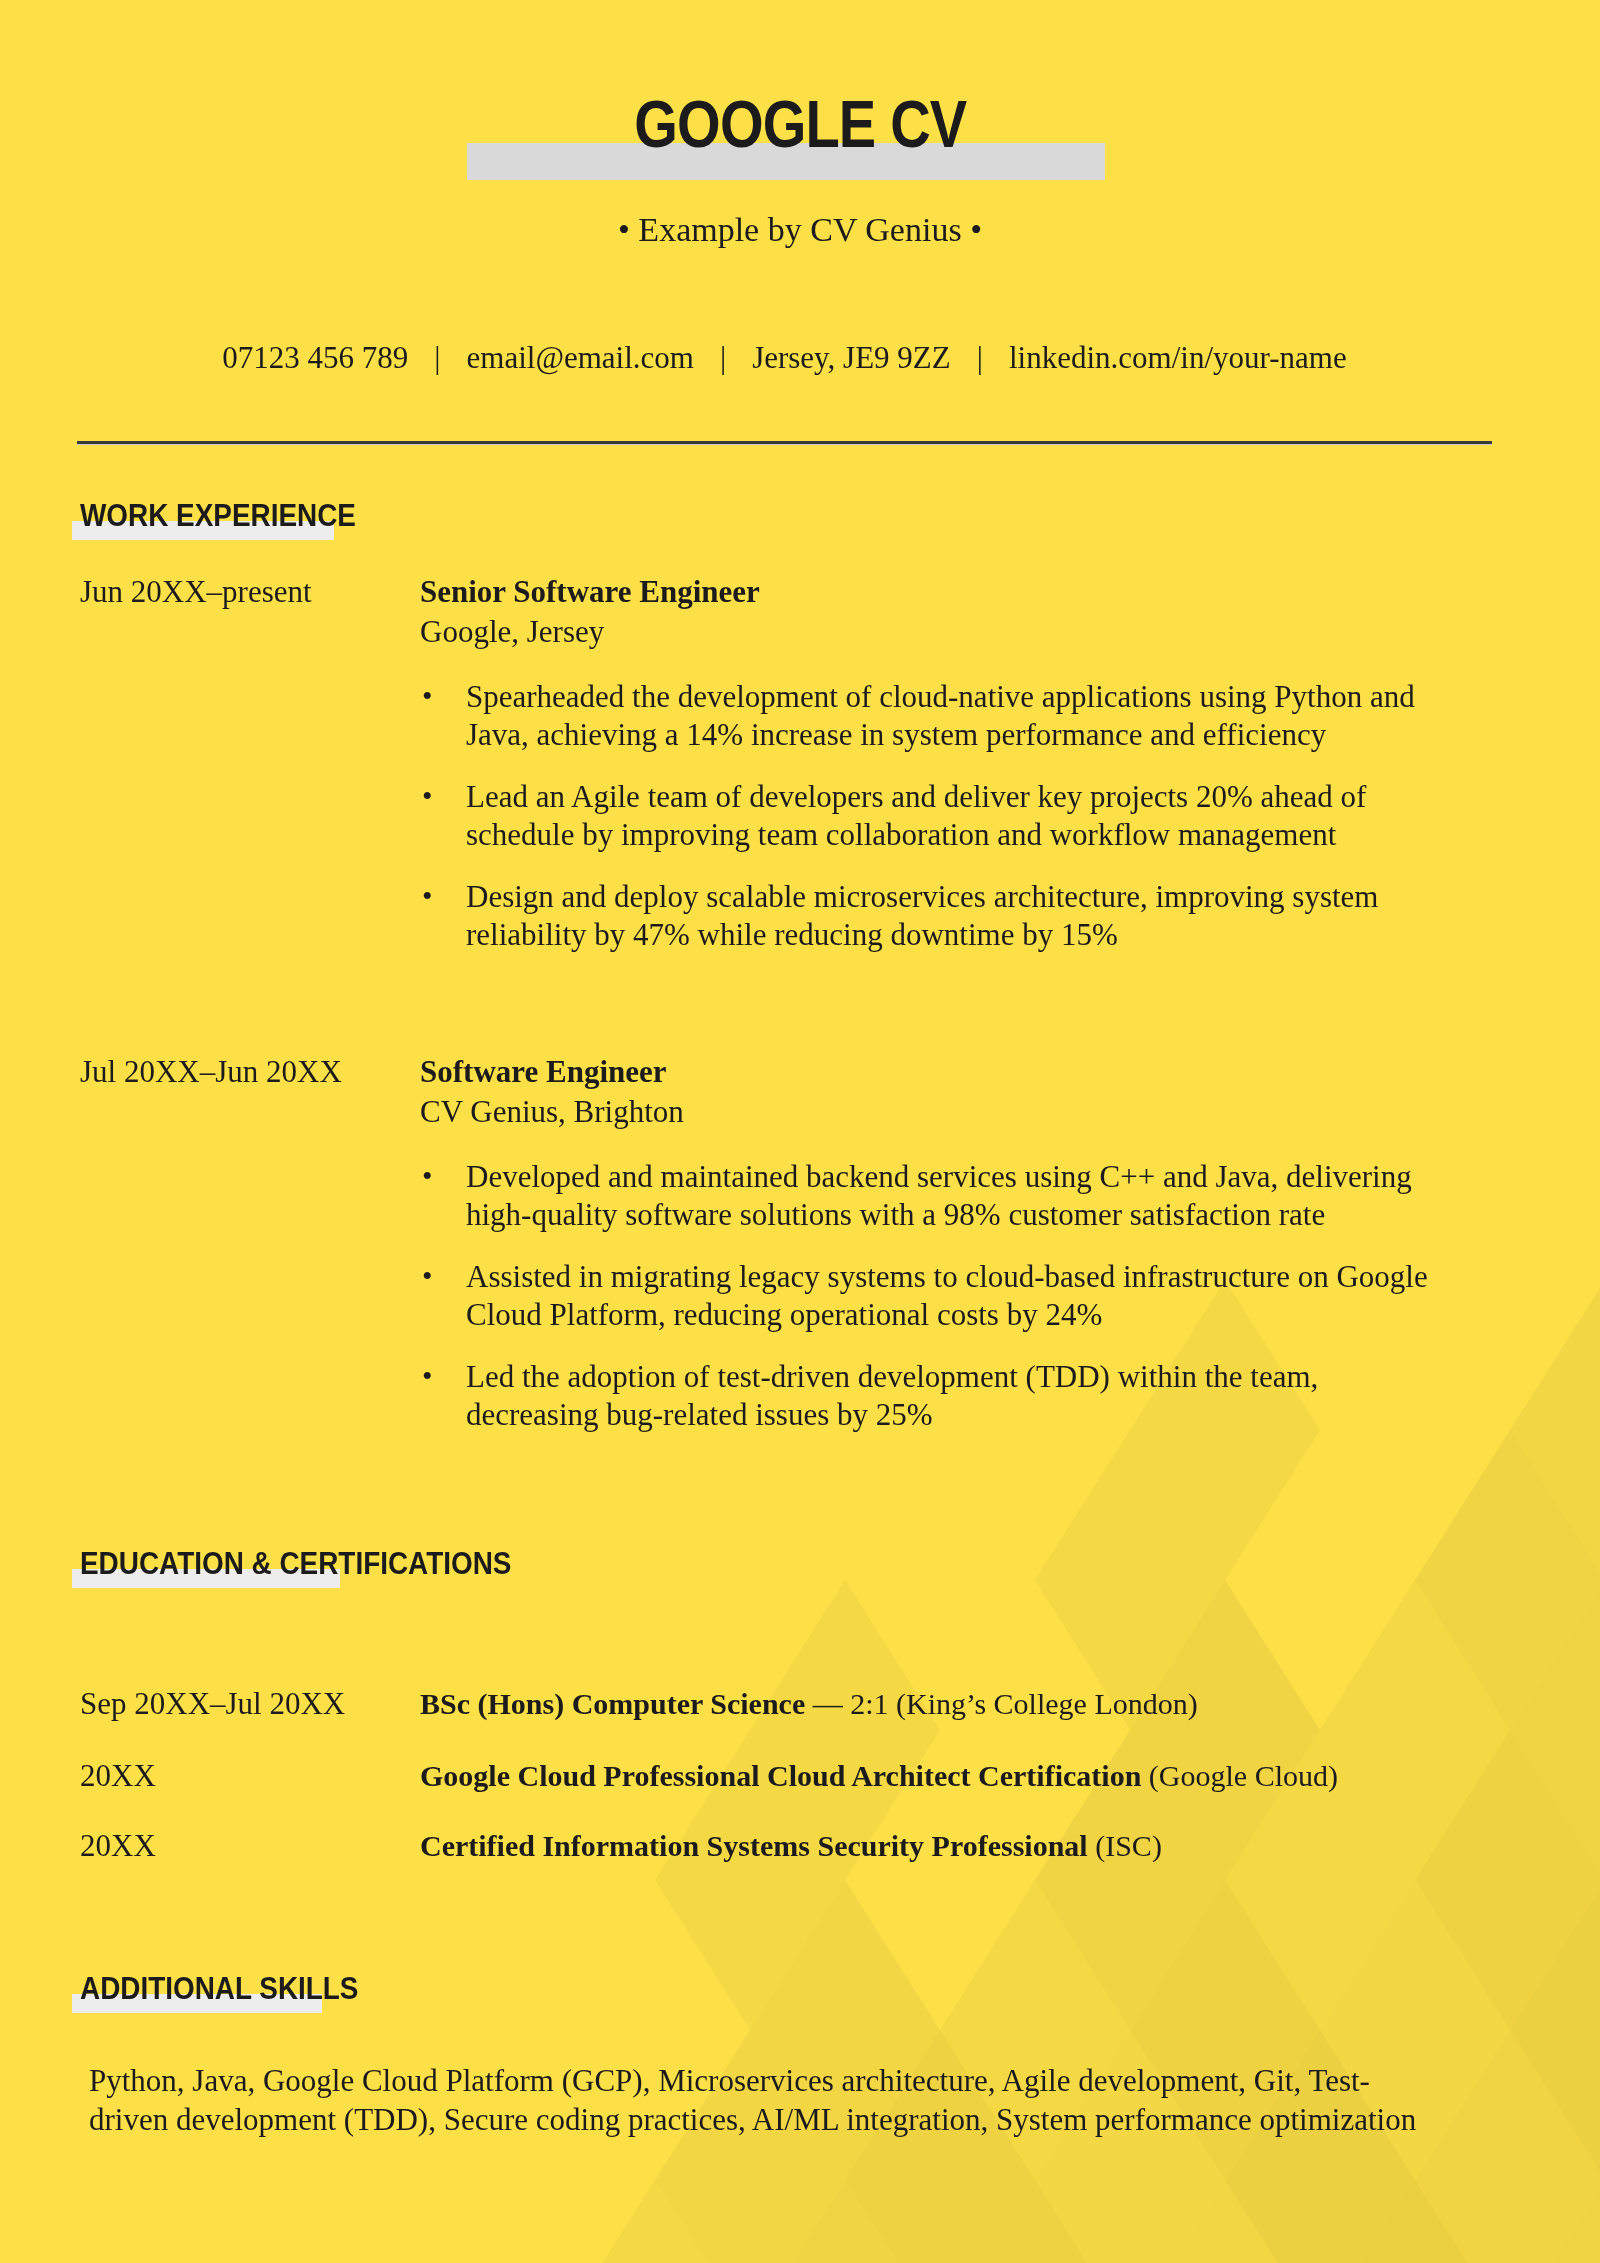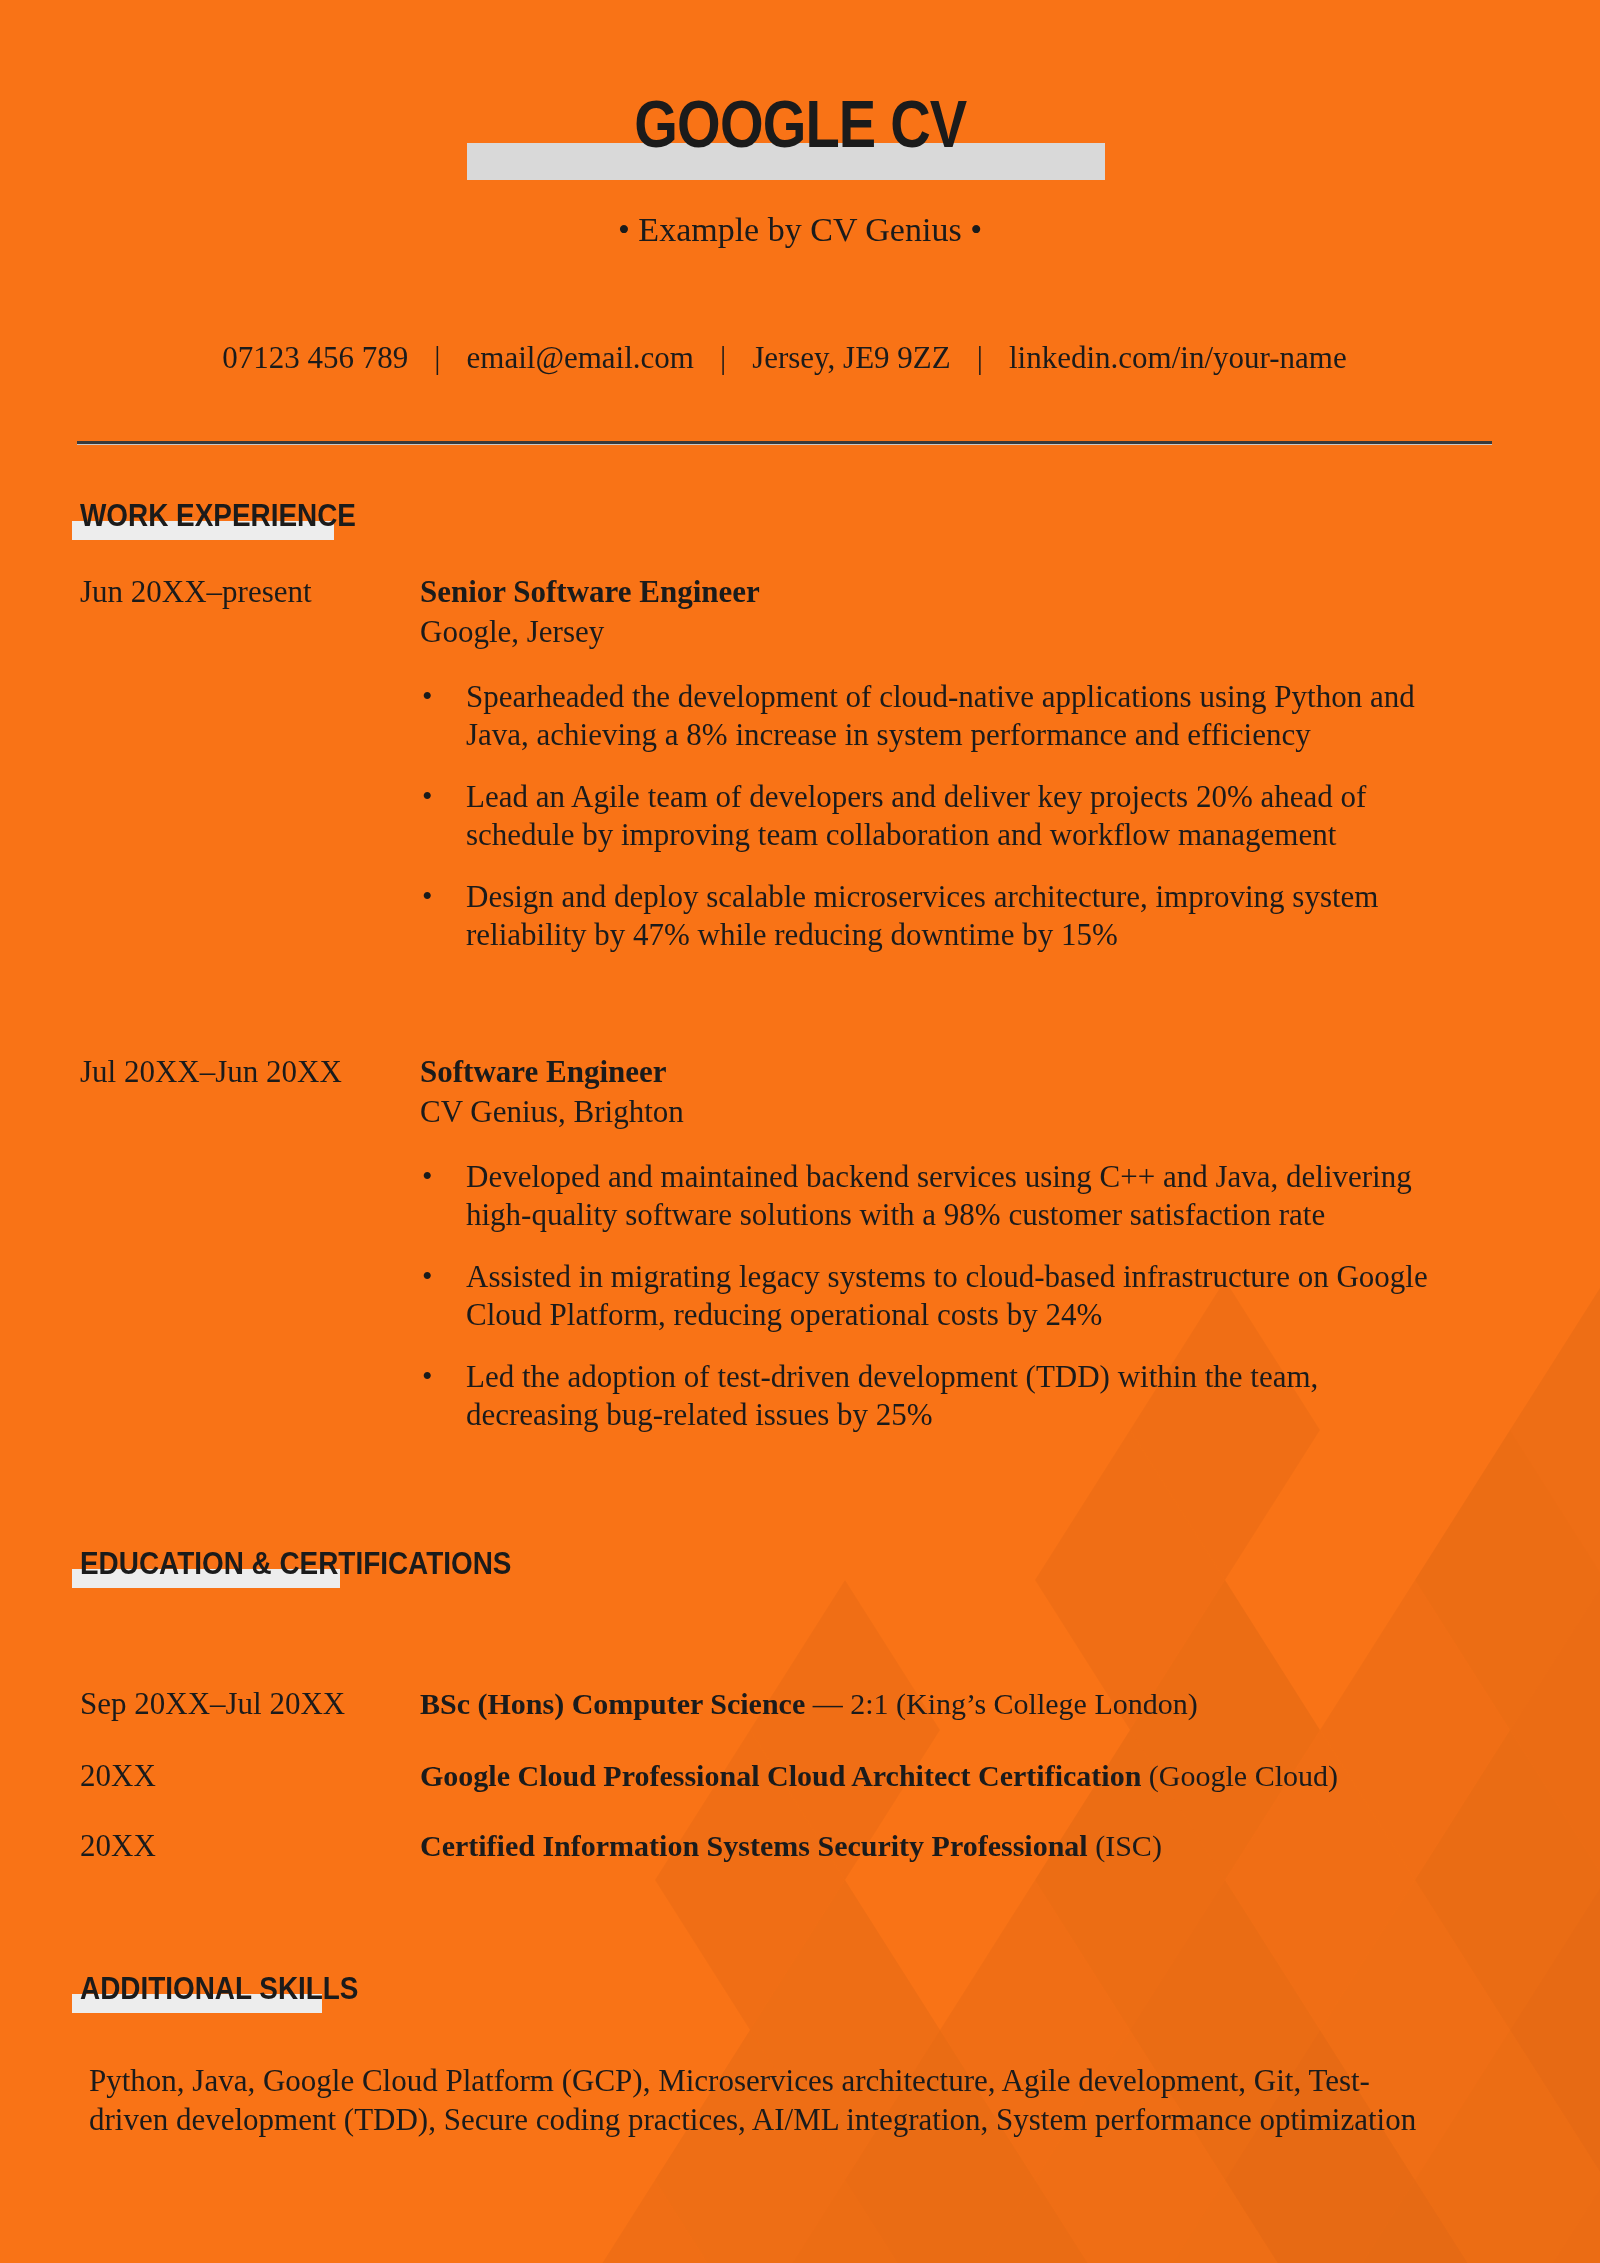--- a/index.html
+++ b/index.html
@@ -1,19 +1,19 @@
 <!DOCTYPE html>
 <html><head>
 <meta charset="utf-8">
 <style>
   html,body { margin:0; padding:0; background:#ffffff; }
   .page {
     position:relative;
     width:1600px; height:2263px;
-    background:#f97316;
+    background:#fde047;
     overflow:hidden;
     font-family:"Liberation Serif", serif;
     color:#1b1b1b;
   }
   
   .deco { position:absolute; inset:0; overflow:hidden; z-index:0; }
   .deco .dm {
     position:absolute; width:190px; height:300px; background:#000;
     clip-path:polygon(50% 0, 100% 50%, 50% 100%, 0 50%);
   }
@@ -109,21 +109,21 @@
       <span class="hl hl-work"></span>
       <span class="txt">WORK EXPERIENCE</span>
     </div>
 
     <div class="entry" style="top:572px;">
       <div class="dates">Jun 20XX–present</div>
       <div class="desc">
         <h3>Senior Software Engineer</h3>
         <div class="company">Google, Jersey</div>
         <ul>
-          <li>Spearheaded the development of cloud-native applications using Python and Java, achieving a 8% increase in system performance and efficiency</li>
+          <li>Spearheaded the development of cloud-native applications using Python and Java, achieving a 14% increase in system performance and efficiency</li>
           <li>Lead an Agile team of developers and deliver key projects 20% ahead of schedule by improving team collaboration and workflow management</li>
           <li>Design and deploy scalable microservices architecture, improving system reliability by 47% while reducing downtime by 15%</li>
         </ul>
       </div>
     </div>
 
     <div class="entry" style="top:1052px;">
       <div class="dates">Jul 20XX–Jun 20XX</div>
       <div class="desc">
         <h3>Software Engineer</h3>

